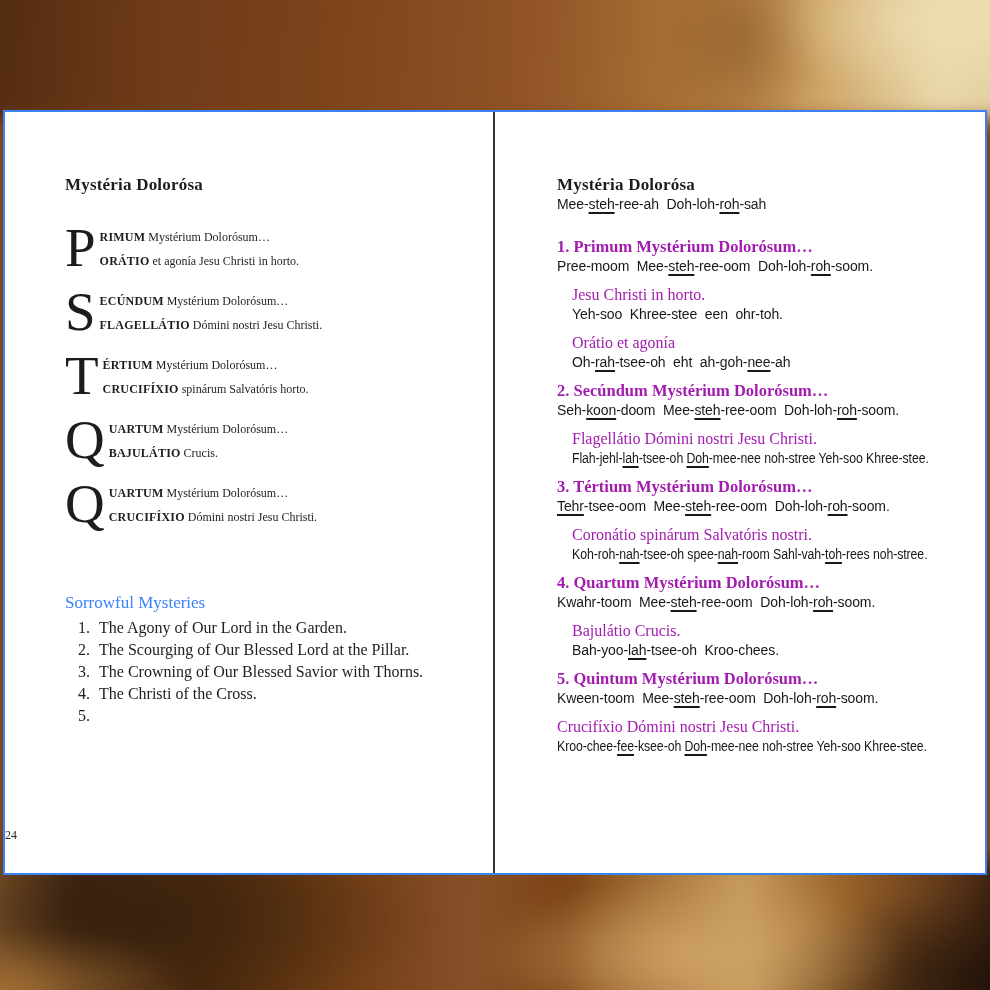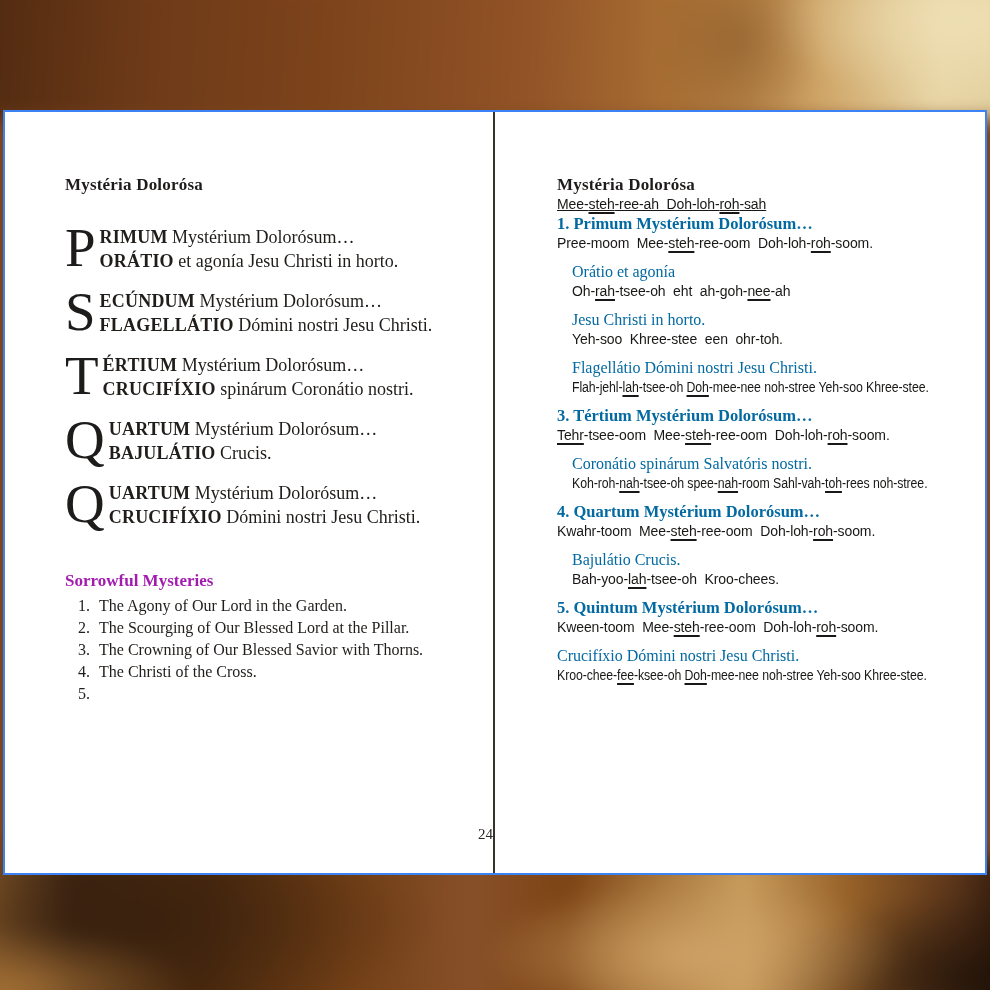--- a/index.html
+++ b/index.html
@@ -46,45 +46,45 @@
   }
   .page.left .page-title{margin-bottom:30px;}
 
   
   .mystery{display:flex;align-items:flex-start;height:48px;margin-bottom:16px;}
   .dropcap{
     display:block;font-size:55px;line-height:48px;margin-right:4px;
     color:#1e1c1a;transform:translateY(-1px);
   }
   .mlines{display:block;}
-  .mline{display:block;font-size:18px;line-height:24px;white-space:nowrap;}
+  .mline{display:block;font-size:12px;line-height:24px;white-space:nowrap;}
   .mline b{letter-spacing:.2px;}
 
-  .list-heading{margin:42px 0 4px 0;font-size:17px;font-weight:bold;color:#a21caf;}
+  .list-heading{margin:64px 0 4px 0;font-size:17px;font-weight:normal;color:#3b82f6;}
   .sm-list{margin:0;padding:0;list-style:none;}
   .sm-item{display:flex;font-size:16px;line-height:22px;}
   .sm-num{display:inline-block;margin-left:13px;width:21px;}
 
   .pagenum{
-    position:absolute;bottom:30px;left:0;width:100%;text-align:right;
-    font-size:15px;color:#2a2724;
+    position:absolute;bottom:30px;left:0;width:100%;text-align:left;
+    font-size:12px;color:#2a2724;
   }
 
   
   .pron{
     font-family:"Liberation Sans", sans-serif;
     font-size:14px;line-height:19px;color:#191817;
     white-space:pre;letter-spacing:-.1px;
   }
   .pron .u{text-decoration:underline;text-decoration-thickness:1.5px;text-underline-offset:2.5px;}
-  .title-pron{margin-bottom:0;text-decoration:underline;}
+  .title-pron{margin-bottom:23px;}
   .cond{display:inline-block;transform:scaleX(.88);transform-origin:0 50%;}
 
   .block{margin-bottom:9px;}
-  .block .latin{font-size:16px;line-height:20px;white-space:nowrap;color:#0369a1;}
+  .block .latin{font-size:16px;line-height:20px;white-space:nowrap;color:#a21caf;}
   .block.section .latin{font-weight:bold;font-size:16.5px;}
   .block.indent{padding-left:15px;}
 </style>
 </head>
 <body>
 
 <div class="bg"></div>
 
 <div class="book">
 
@@ -103,21 +103,21 @@
           <span class="dropcap">S</span>
           <span class="mlines">
             <span class="mline"><b>ECÚNDUM</b><span> Mystérium Dolorósum…</span></span>
             <span class="mline"><b>FLAGELLÁTIO</b><span> Dómini nostri Jesu Christi.</span></span>
           </span>
         </div>
         <div class="mystery">
           <span class="dropcap">T</span>
           <span class="mlines">
             <span class="mline"><b>ÉRTIUM</b><span> Mystérium Dolorósum…</span></span>
-            <span class="mline"><b>CRUCIFÍXIO</b><span> spinárum Coronátio nostri.</span></span>
+            <span class="mline"><b>CRUCIFÍXIO</b><span> spinárum Salvatóris horto.</span></span>
           </span>
         </div>
         <div class="mystery">
           <span class="dropcap">Q</span>
           <span class="mlines">
             <span class="mline"><b>UARTUM</b><span> Mystérium Dolorósum…</span></span>
             <span class="mline"><b>BAJULÁTIO</b><span> Crucis.</span></span>
           </span>
         </div>
         <div class="mystery">
@@ -158,26 +158,30 @@
   <section class="page right">
     <h1 class="page-title">Mystéria Dolorósa</h1>
     <div class="pron title-pron"><span>Mee-</span><span class="u">steh</span><span>-ree-ah  Doh-loh-</span><span class="u">roh</span><span>-sah</span></div>
 
     <div id="blocks">
         <div class="block section">
           <div class="latin">1. Primum Mystérium Dolorósum…</div>
           <div class="pron"><span><span>Pree-moom  Mee-</span><span class="u">steh</span><span>-ree-oom  Doh-loh-</span><span class="u">roh</span><span>-soom.</span></span></div>
         </div>
         <div class="block indent">
+          <div class="latin">Jesu Christi in horto.</div>
+          <div class="pron"><span><span>Yeh-soo  Khree-stee  een  ohr-toh.</span></span></div>
+        </div>
+        <div class="block indent">
           <div class="latin">Orátio et agonía</div>
           <div class="pron"><span><span>Oh-</span><span class="u">rah</span><span>-tsee-oh  eht  ah-goh-</span><span class="u">nee</span><span>-ah</span></span></div>
         </div>
-        <div class="block indent">
-          <div class="latin">Jesu Christi in horto.</div>
-          <div class="pron"><span><span>Yeh-soo  Khree-stee  een  ohr-toh.</span></span></div>
+        <div class="block section">
+          <div class="latin">2. Secúndum Mystérium Dolorósum…</div>
+          <div class="pron"><span><span>Seh-</span><span class="u">koon</span><span>-doom  Mee-</span><span class="u">steh</span><span>-ree-oom  Doh-loh-</span><span class="u">roh</span><span>-soom.</span></span></div>
         </div>
         <div class="block indent">
           <div class="latin">Flagellátio Dómini nostri Jesu Christi.</div>
           <div class="pron"><span class="cond"><span>Flah-jehl-</span><span class="u">lah</span><span>-tsee-oh </span><span class="u">Doh</span><span>-mee-nee noh-stree Yeh-soo Khree-stee.</span></span></div>
         </div>
         <div class="block section">
           <div class="latin">3. Tértium Mystérium Dolorósum…</div>
           <div class="pron"><span><span class="u">Tehr</span><span>-tsee-oom  Mee-</span><span class="u">steh</span><span>-ree-oom  Doh-loh-</span><span class="u">roh</span><span>-soom.</span></span></div>
         </div>
         <div class="block indent">

